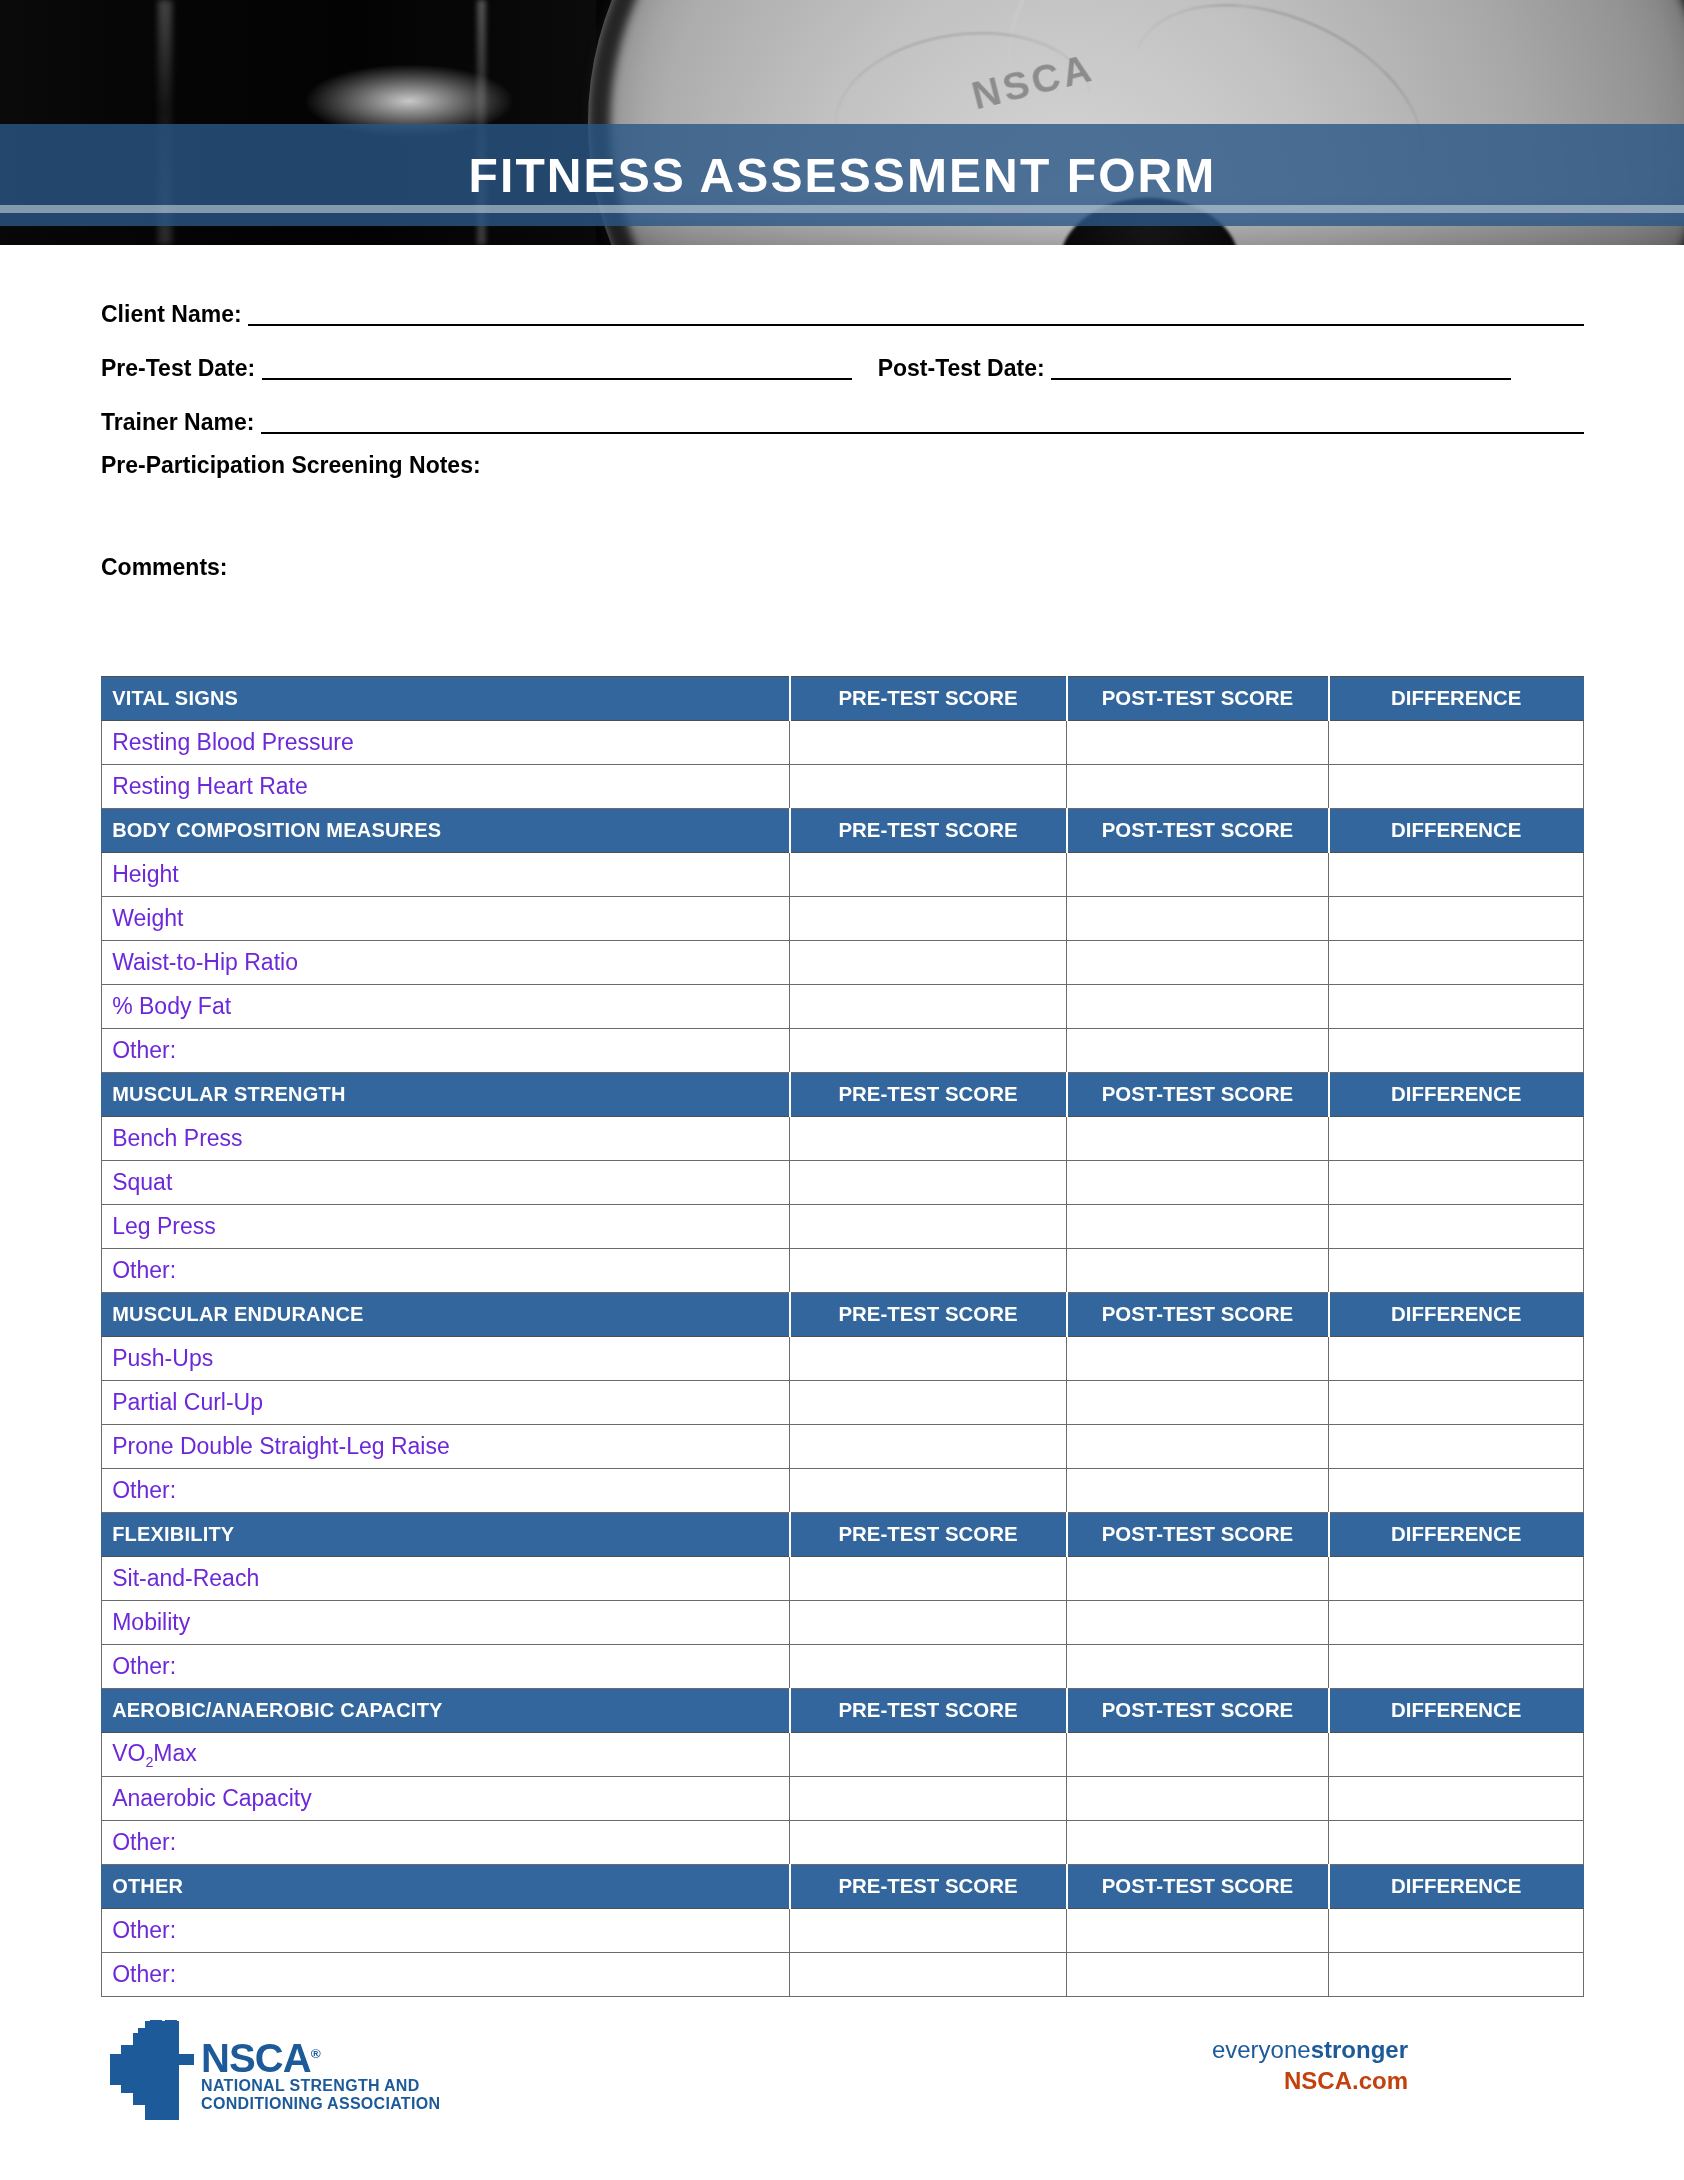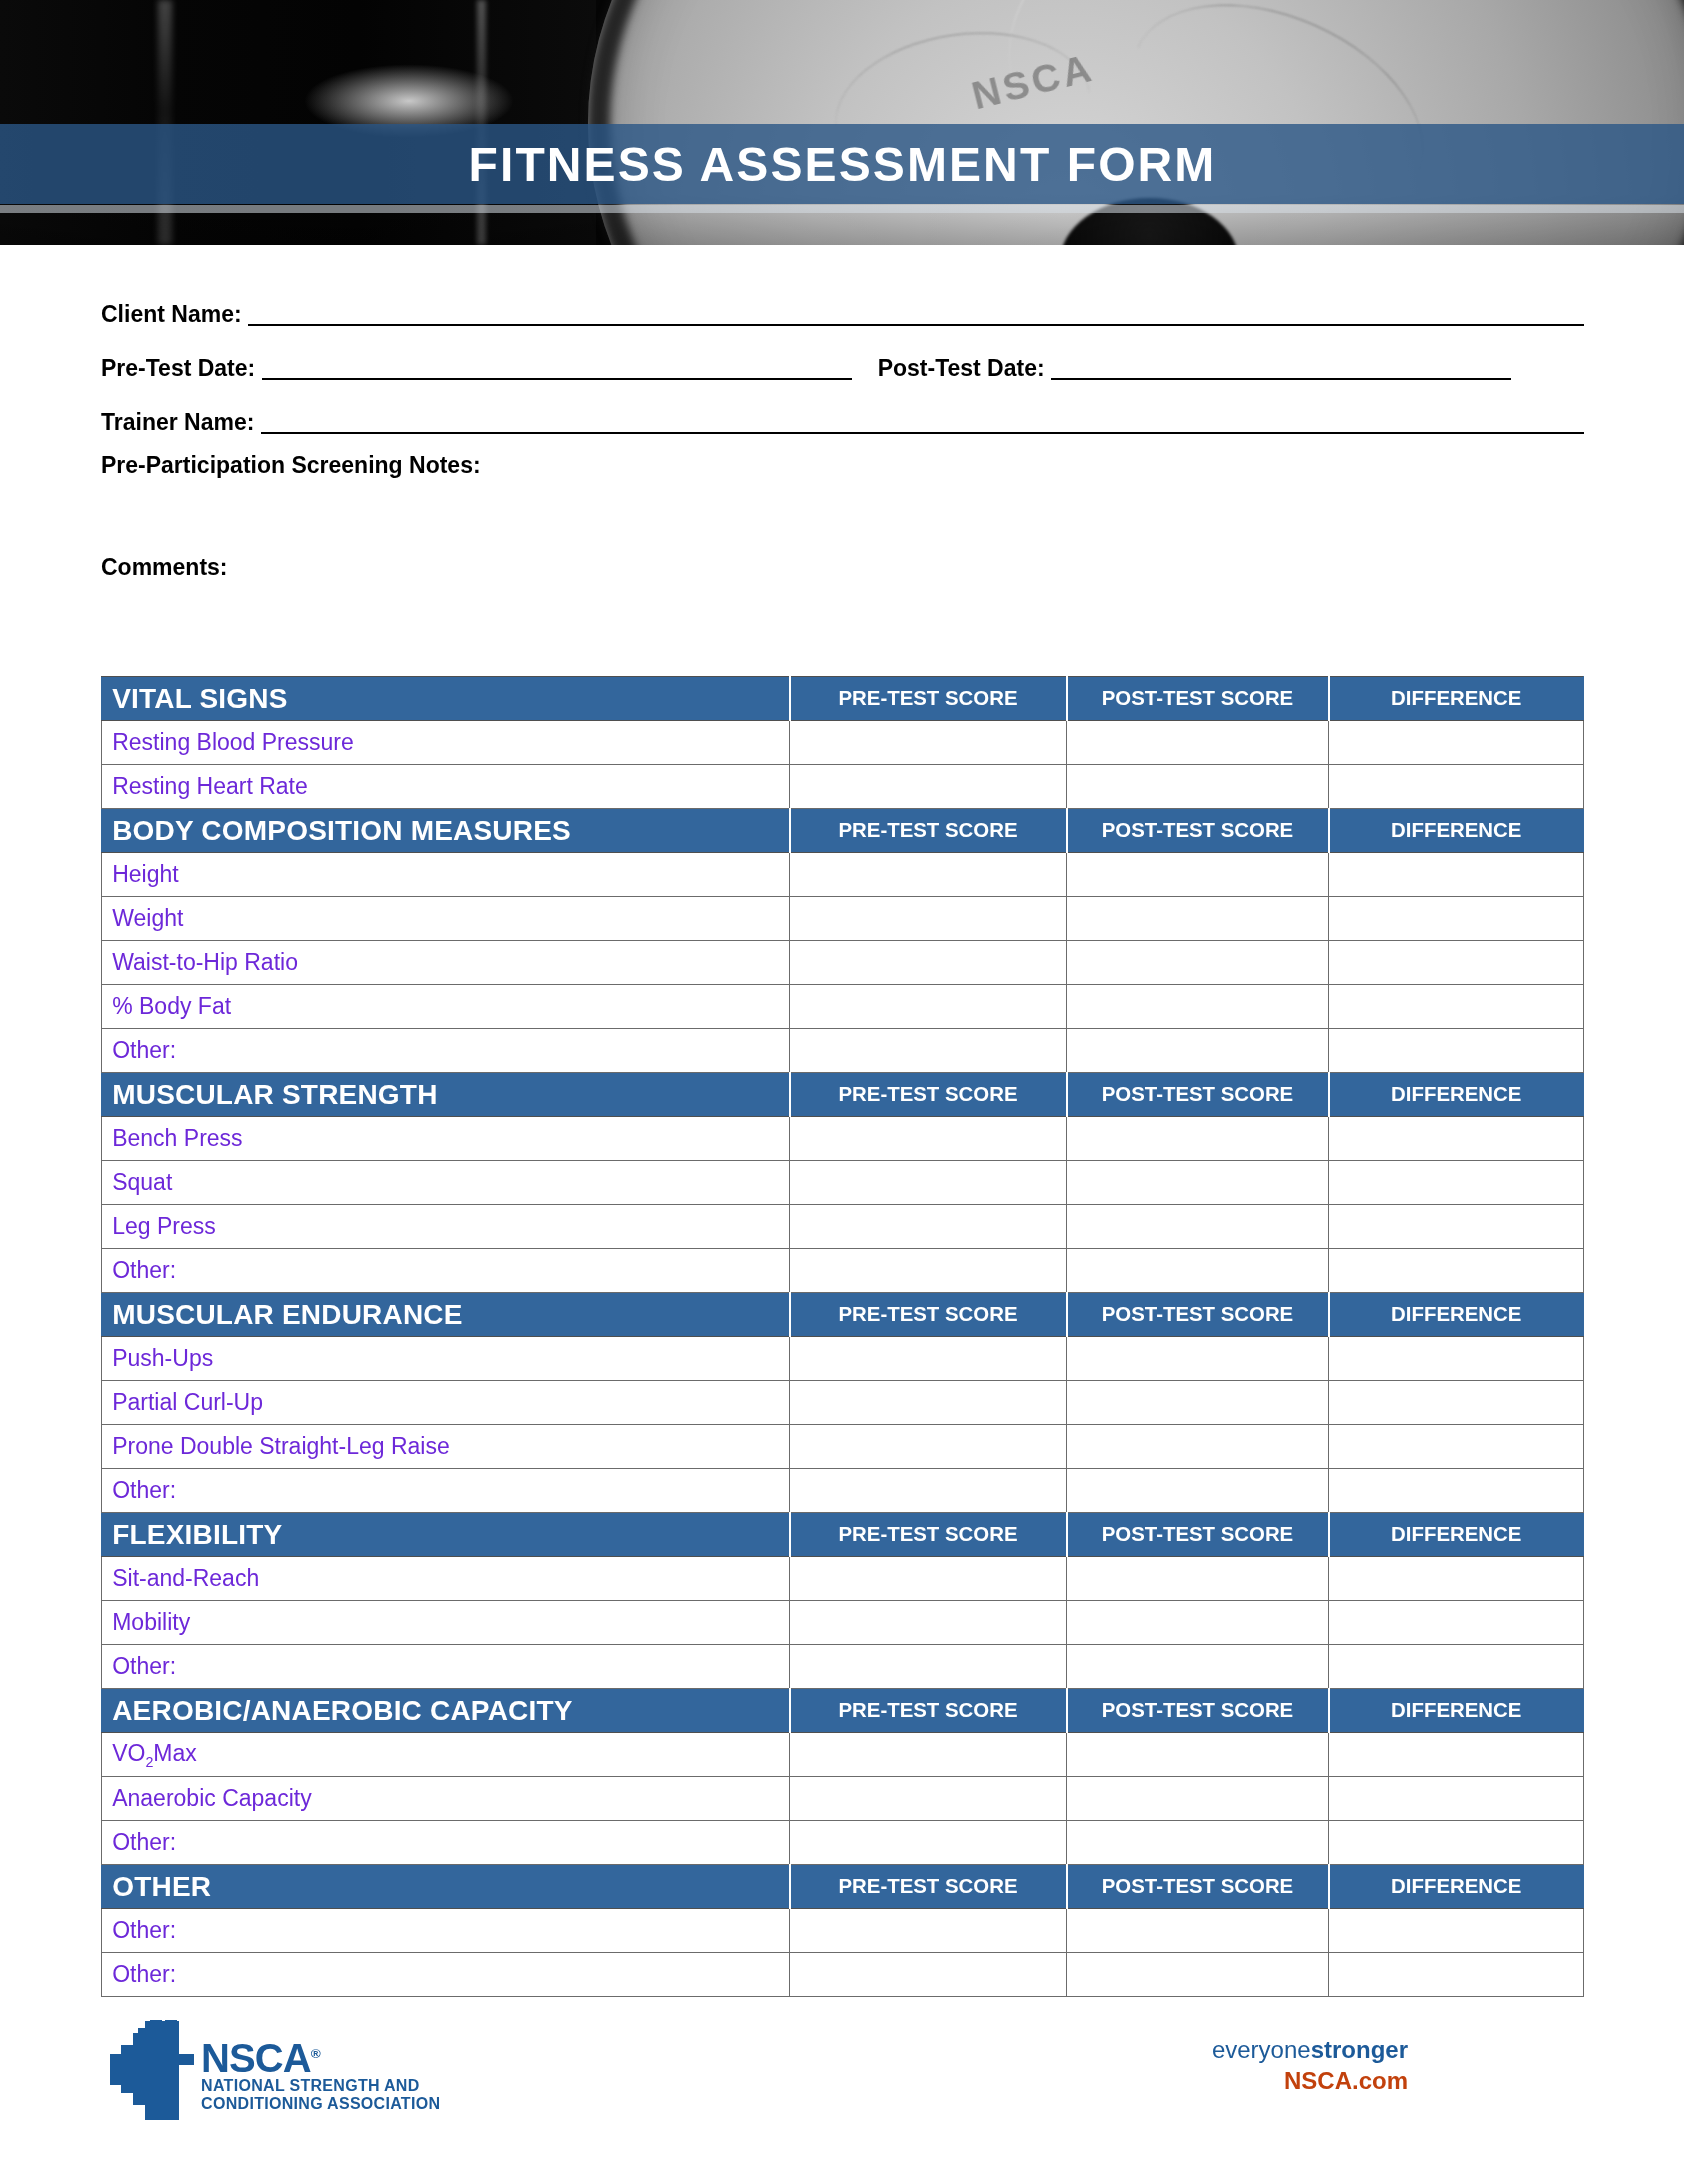--- a/index.html
+++ b/index.html
@@ -100,21 +100,21 @@
     left: 0; bottom: 0; width: 1685px; height: 51px;
     background: linear-gradient(180deg, rgba(0,0,0,0) 0%, rgba(0,0,0,0.25) 100%);
   }
 
   
   .title-band {
     position: absolute;
     left: 0;
     top: 124px;
     width: 1685px;
-    height: 80px;
+    height: 102px;
     background: rgba(42, 86, 134, 0.80);
     display: flex;
     align-items: center;
     justify-content: center;
     z-index: 4;
   }
   .title-band-under {
     position: absolute;
     left: 0; top: 205px; width: 1685px; height: 7.7px;
     background: rgba(215,222,230,0.55);
@@ -182,21 +182,21 @@
   }
   .col-label  { width: 688px; }
   .col-pre    { width: 277px; }
   .col-post   { width: 262px; }
   .col-diff   { width: 255px; }
 
   tr.section-head td {
     background: #33669c;
     color: #ffffff;
     font-weight: bold;
-    font-size: 28px;
+    font-size: 20px;
     border-color: #33669c;
     border-top: 1.7px solid #4f4f4f;
     border-bottom: 1.7px solid #4f4f4f;
   }
   tr.section-head td.sec-name {
     padding-left: 10.2px;
     text-align: left;
     letter-spacing: 0.2px;
   }
   tr.section-head td.sec-col {

